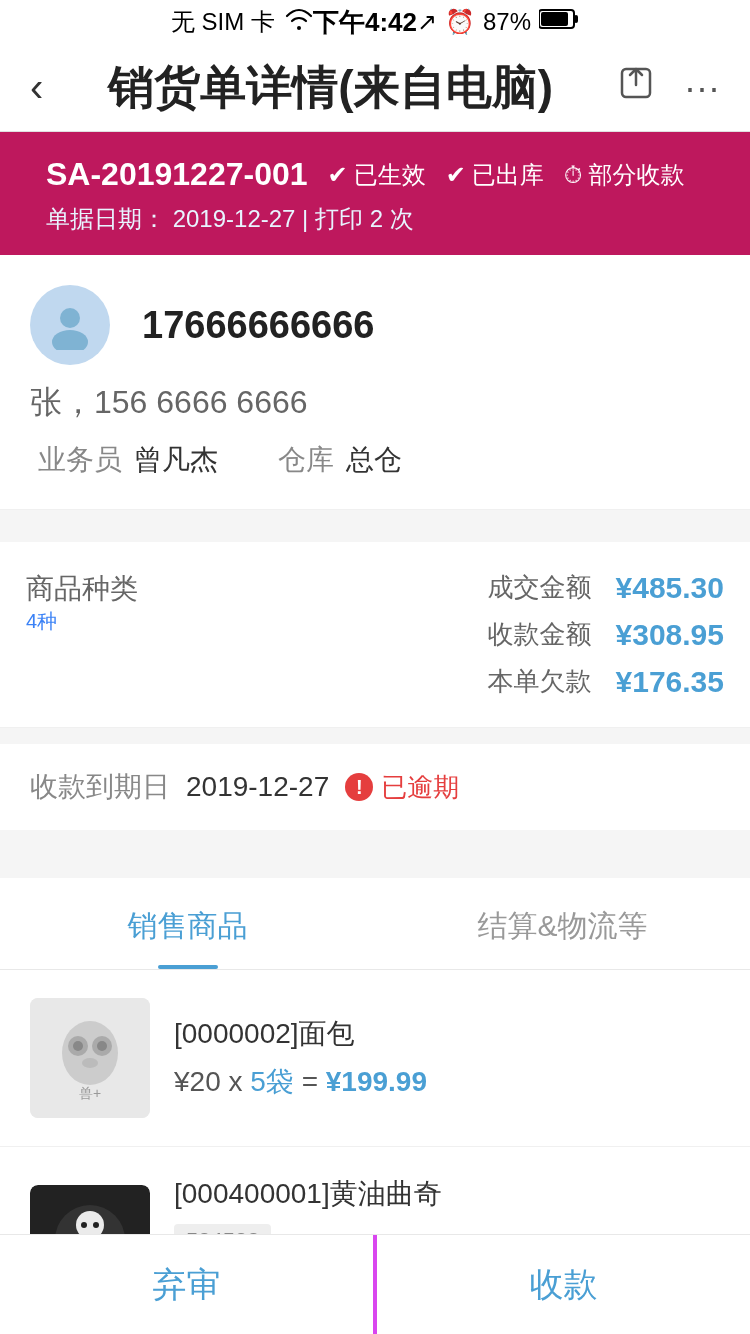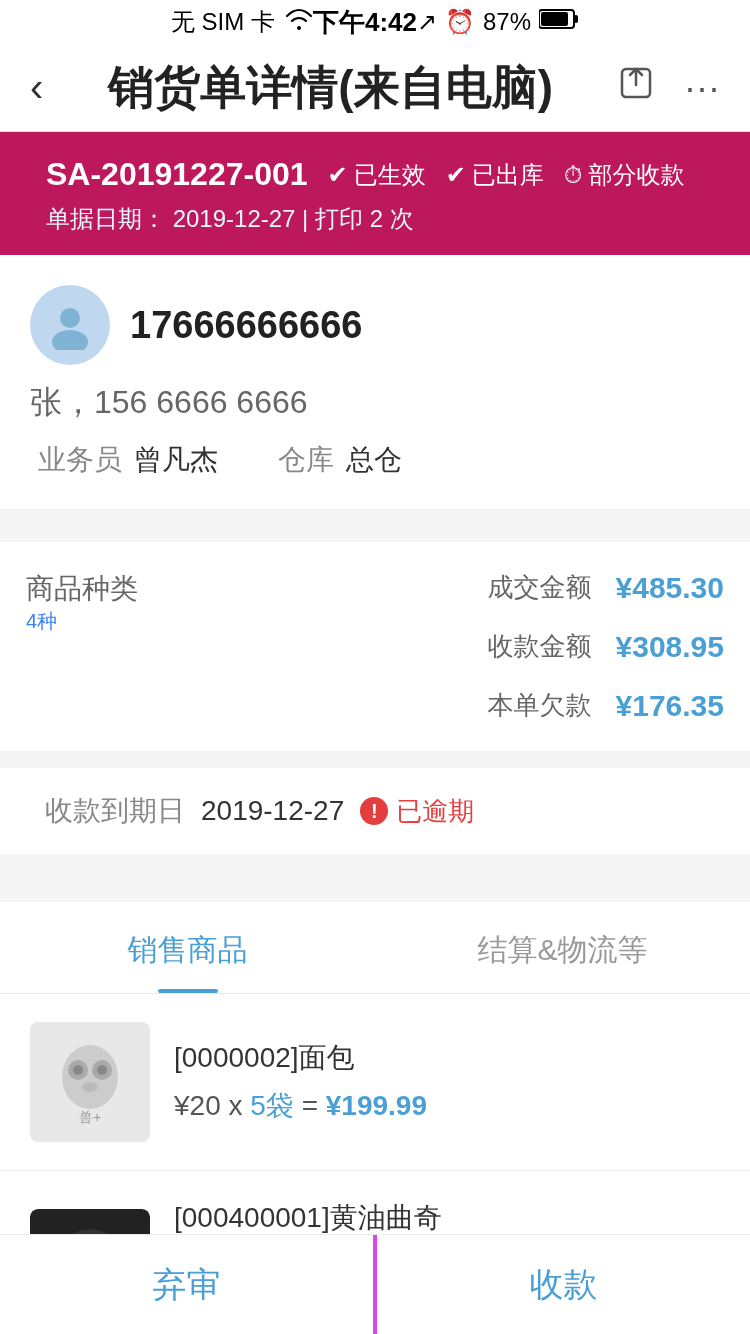--- a/index.html
+++ b/index.html
@@ -80,21 +80,21 @@
       background: #fff;
       padding: 30px;
       display: flex;
       flex-direction: column;
       gap: 16px;
       border-bottom: 1px solid #f0f0f0;
     }
     .customer-row1 {
       display: flex;
       align-items: center;
-      gap: 20px;
+      gap: 32px;
     }
     .avatar {
       width: 80px;
       height: 80px;
       border-radius: 50%;
       background: #c0d8ef;
       display: flex;
       align-items: center;
       justify-content: center;
       flex-shrink: 0;
@@ -124,35 +124,34 @@
     .summary-section {
       background: #fff;
       padding: 28px 26px;
       display: flex;
       justify-content: space-between;
       align-items: flex-start;
       border-bottom: 1px solid #f0f0f0;
     }
     .summary-left { font-size: 28px; color: #666; }
     .summary-kind { font-size: 20px; color: #3b82f6; font-weight: 500; }
-    .summary-right { display: flex; flex-direction: column; gap: 24px; text-align: right; }
+    .summary-right { display: flex; flex-direction: column; gap: 12px; text-align: right; }
     .summary-row { display: flex; justify-content: flex-end; gap: 24px; align-items: center; }
     .summary-label { font-size: 26px; color: #666; }
     .summary-amount { font-size: 30px; color: #4a9fd4; font-weight: 600; }
 
     
     .due-section {
       background: #fff;
       padding: 24px 30px;
       display: flex;
       align-items: center;
       gap: 16px;
       font-size: 28px;
       color: #555;
-      margin-left: 15px;
     }
     .due-label { color: #888; }
     .due-date { color: #333; }
     .overdue-badge {
       display: flex;
       align-items: center;
       gap: 8px;
       background: transparent;
       color: #e53e3e;
       font-size: 26px;

